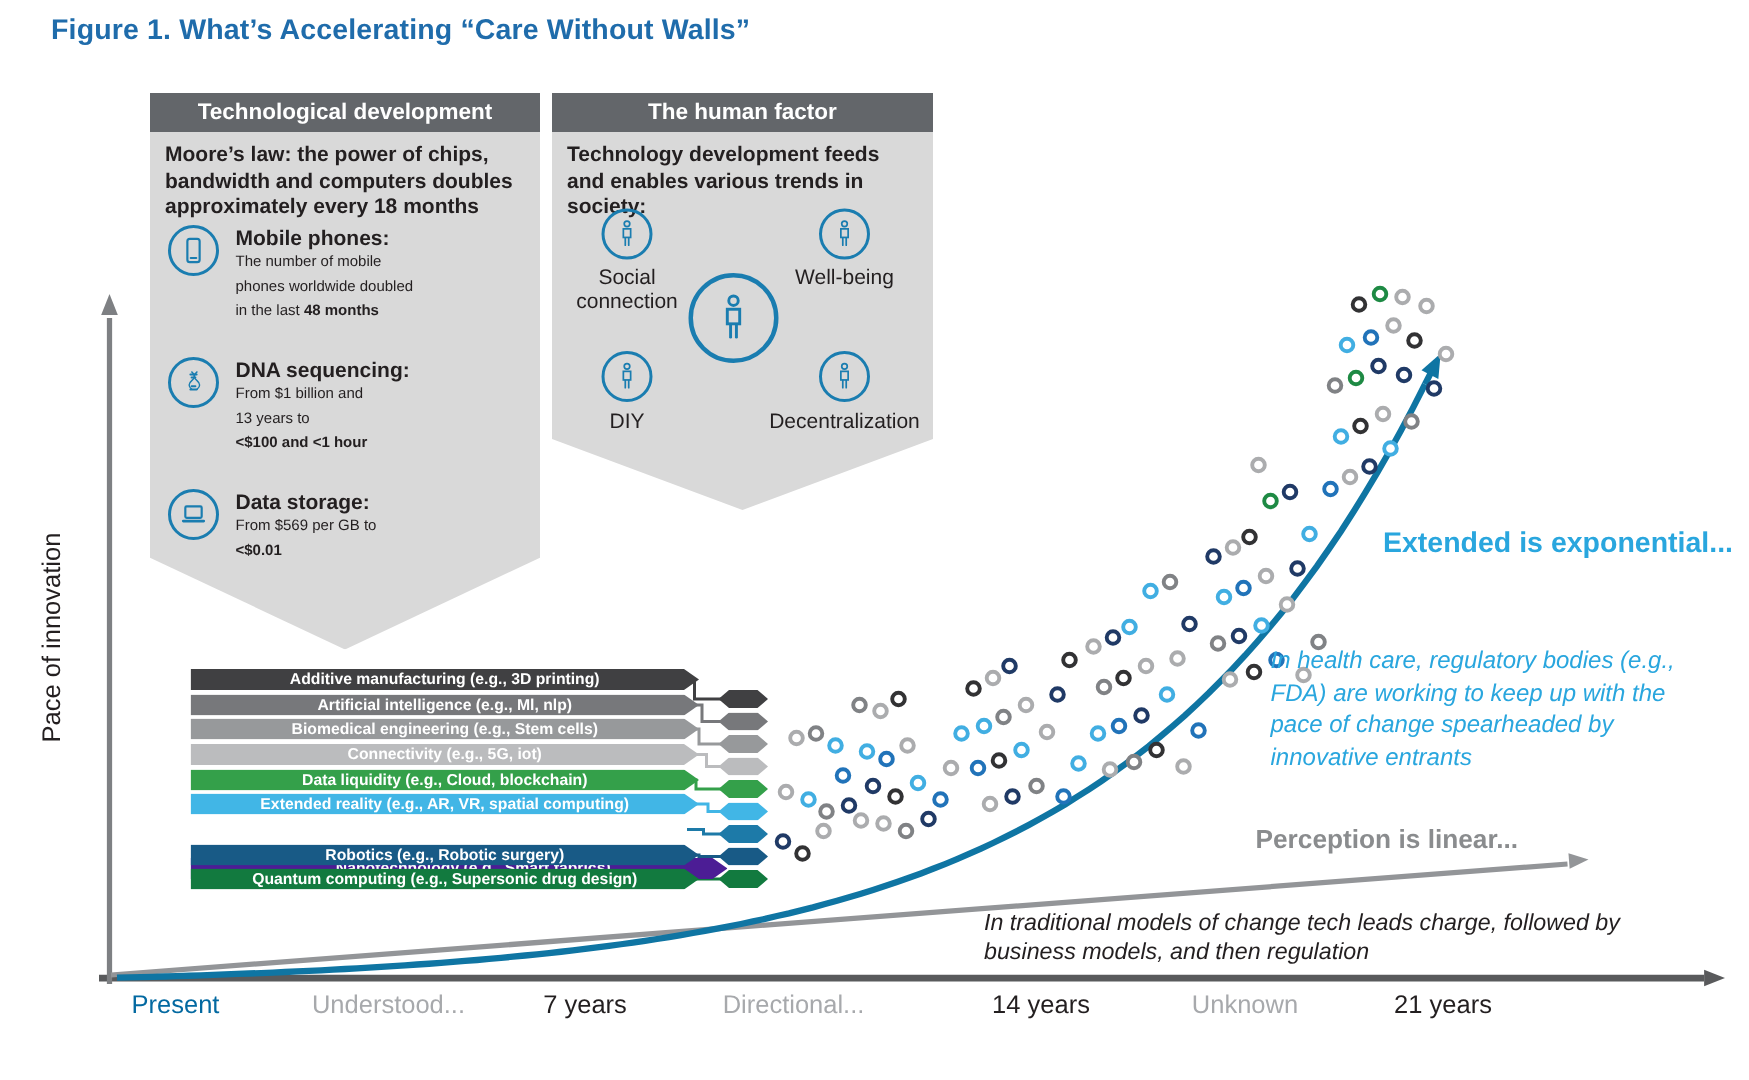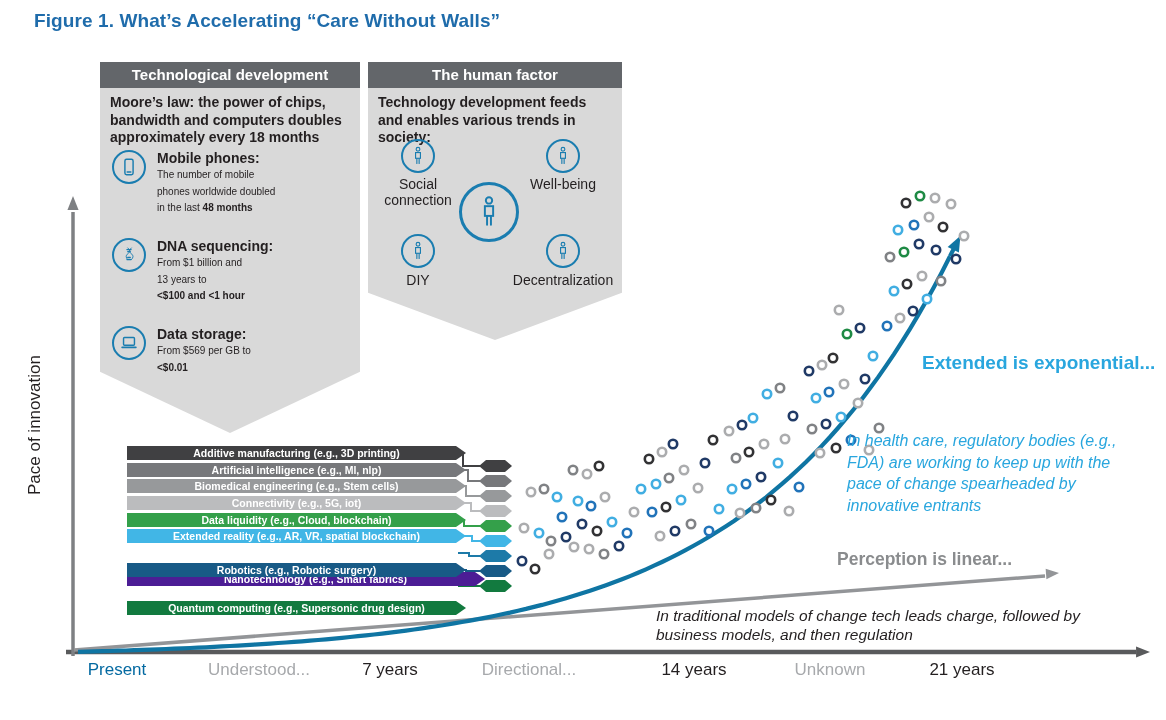--- a/index.html
+++ b/index.html
@@ -287,32 +287,32 @@
       <div class="seg" style="left: 479px; top: 490px; background: rgb(151, 153, 155);"></div>
       <div class="bar" style="left: 127px; top: 496px; width: 339px; background: rgb(187, 188, 190);">
         <span>Connectivity (e.g., 5G, iot)</span>
       </div>
       <div class="seg" style="left: 479px; top: 505px; background: rgb(187, 188, 190);"></div>
       <div class="bar" style="left: 127px; top: 513px; width: 339px; background: rgb(52, 160, 74);">
         <span>Data liquidity (e.g., Cloud, blockchain)</span>
       </div>
       <div class="seg" style="left: 479px; top: 520px; background: rgb(52, 160, 74);"></div>
       <div class="bar" style="left: 127px; top: 529px; width: 339px; background: rgb(65, 182, 230);">
-        <span>Extended reality (e.g., AR, VR, spatial blockchain)</span>
+        <span>Extended reality (e.g., AR, VR, spatial computing)</span>
       </div>
       <div class="seg" style="left: 479px; top: 535px; background: rgb(65, 182, 230);"></div>
       <div class="bar" style="left: 127px; top: 572px; width: 339px; background: #4c1d95; padding-left: 19px;">
         <span>Nanotechnology (e.g., Smart fabrics)</span>
       </div>
       <div class="seg" style="left: 479px; top: 550px; background: rgb(29, 122, 168);"></div>
       <div class="bar" style="left: 127px; top: 563px; width: 339px; background: rgb(24, 90, 134);">
         <span>Robotics (e.g., Robotic surgery)</span>
       </div>
       <div class="seg" style="left: 479px; top: 565px; background: rgb(24, 90, 134);"></div>
-      <div class="bar" style="left: 127px; top: 601px; width: 339px; background: rgb(18, 122, 63);">
+      <div class="bar" style="left: 127px; top: 579px; width: 339px; background: rgb(18, 122, 63);">
         <span>Quantum computing (e.g., Supersonic drug design)</span>
       </div>
       <div class="seg" style="left: 479px; top: 580px; background: rgb(18, 122, 63);"></div>
     </div>
   <div id="ticks">
       <div class="tick" style="left: 117px; color: #0369a1;">Present</div>
       <div class="tick" style="left: 259px; color: rgb(167, 169, 172);">Understood...</div>
       <div class="tick" style="left: 390px; color: rgb(35, 31, 32);">7 years</div>
       <div class="tick" style="left: 529px; color: rgb(167, 169, 172);">Directional...</div>
       <div class="tick" style="left: 694px; color: rgb(35, 31, 32);">14 years</div>

